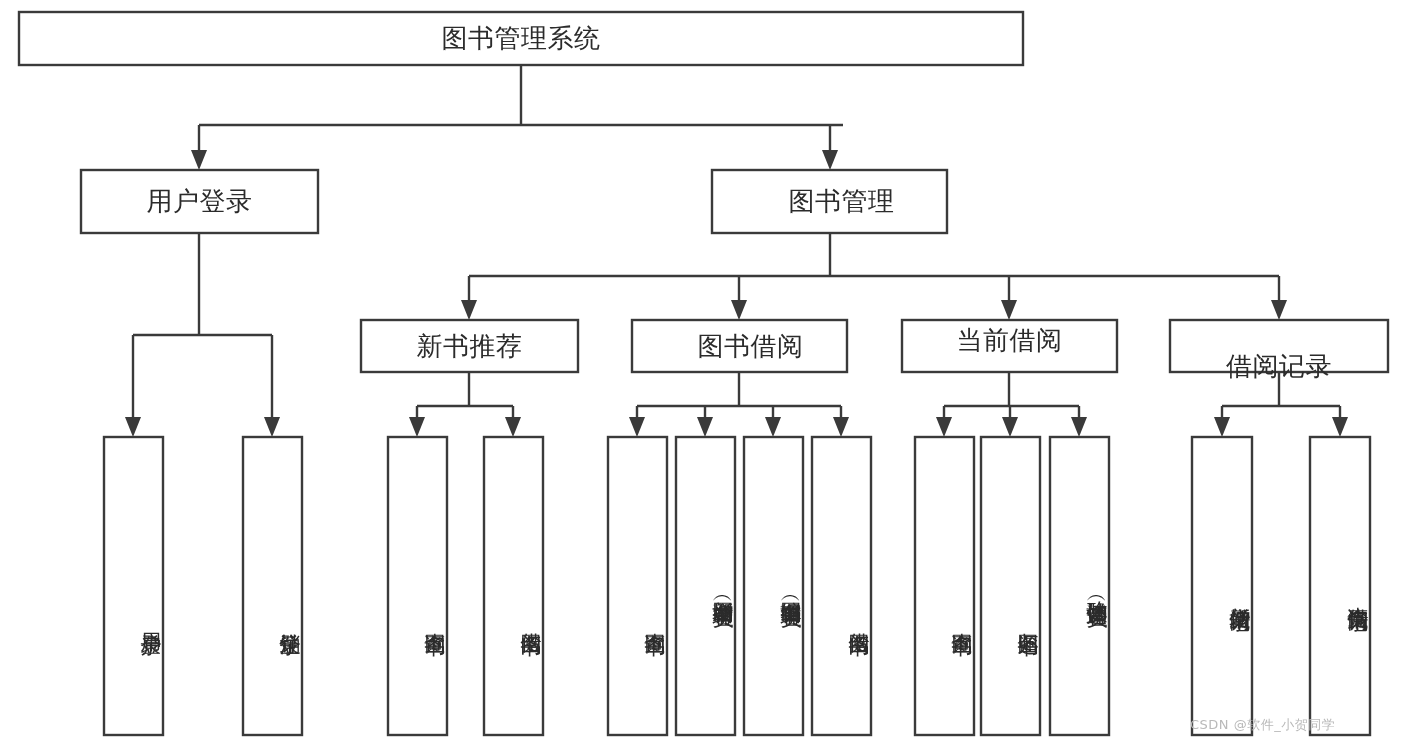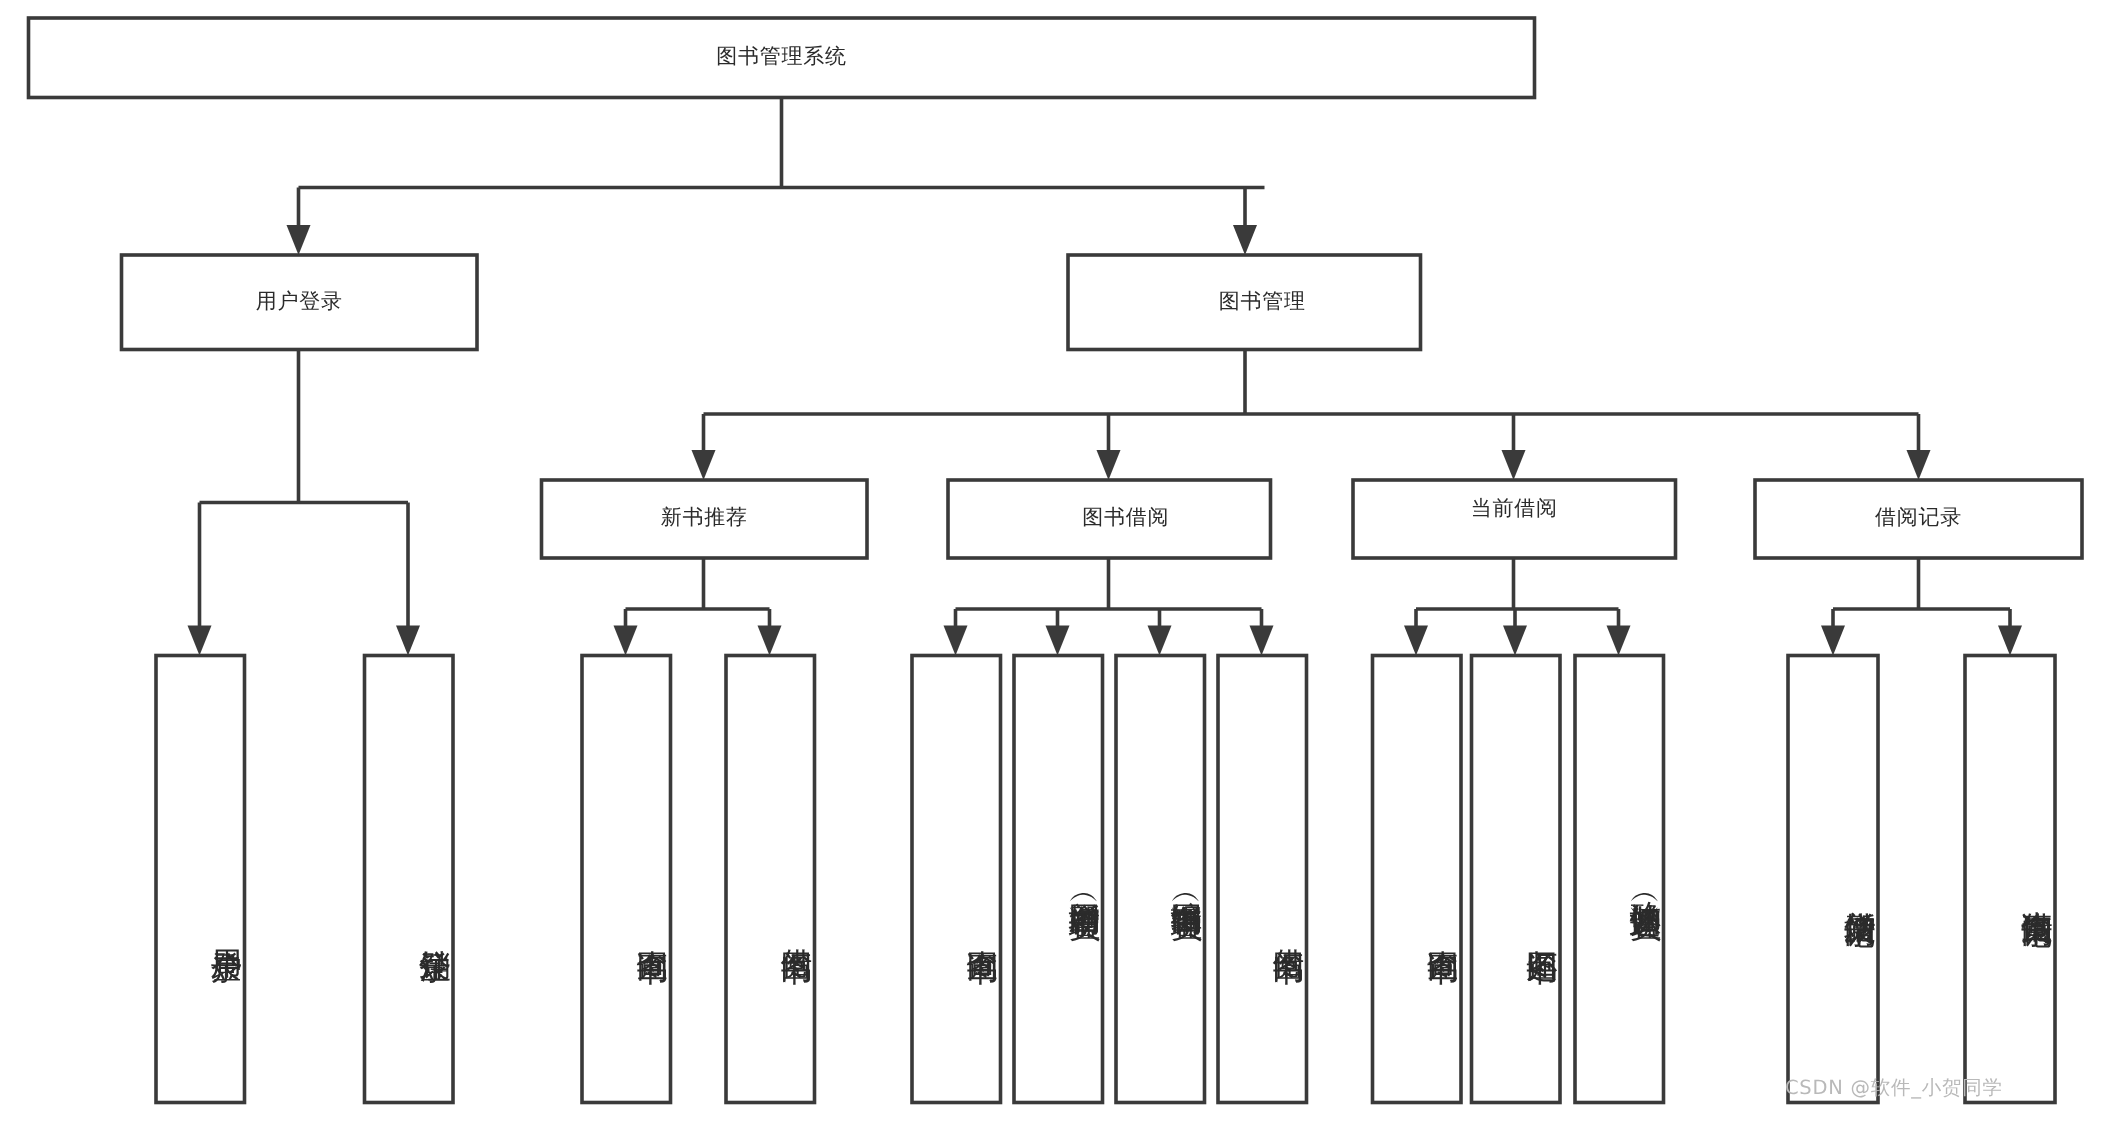--- a/index.html
+++ b/index.html
@@ -40,21 +40,21 @@
   .arrow-head {
     fill: #3a3a3a;
     stroke: none;
   }
   .node-label-h {
     position: absolute;
     display: flex;
     align-items: center;
     justify-content: center;
     color: #2b2b2b;
-    font-size: 14px;
+    font-size: 26px;
     line-height: 1.1;
     letter-spacing: 0.5px;
     white-space: nowrap;
     pointer-events: none;
   }
   .node-label-v {
     position: absolute;
     display: flex;
     align-items: flex-start;
     justify-content: center;
@@ -187,21 +187,21 @@
   </svg>
 
   <div class="node-label-h" style="left:19px; top:12px; width:1004px; height:53px;">图书管理系统</div>
 
   <div class="node-label-h" style="left:81px; top:170px; width:237px; height:63px;">用户登录</div>
   <div class="node-label-h" style="left:712px; top:170px; width:259px; height:63px;">图书管理</div>
 
   <div class="node-label-h" style="left:361px; top:320px; width:217px; height:52px;">新书推荐</div>
   <div class="node-label-h" style="left:656px; top:320px; width:189px; height:52px;">图书借阅</div>
   <div class="node-label-h" style="left:902px; top:320px; width:215px; height:40px;">当前借阅</div>
-  <div class="node-label-h" style="left:1170px; top:320px; width:218px; height:52px;">借阅记录</div>
+  <div class="node-label-h" style="left:1170px; top:340px; width:218px; height:52px;">借阅记录</div>
 
   <div class="node-label-v" style="left:104px; top:508px; width:59px; height:220px;">用户登录</div>
   <div class="node-label-v" style="left:243px; top:508px; width:59px; height:220px;">注销登录</div>
 
   <div class="node-label-v" style="left:388px; top:508px; width:59px; height:220px;">查询图书</div>
   <div class="node-label-v" style="left:484px; top:508px; width:59px; height:220px;">借阅图书</div>
 
   <div class="node-label-v" style="left:608px; top:508px; width:59px; height:220px;">查询图书</div>
   <div class="node-label-v" style="left:676px; top:443px; width:59px; height:290px;">新增图书（管理员）</div>
   <div class="node-label-v" style="left:744px; top:443px; width:59px; height:290px;">编辑图书（管理员）</div>

